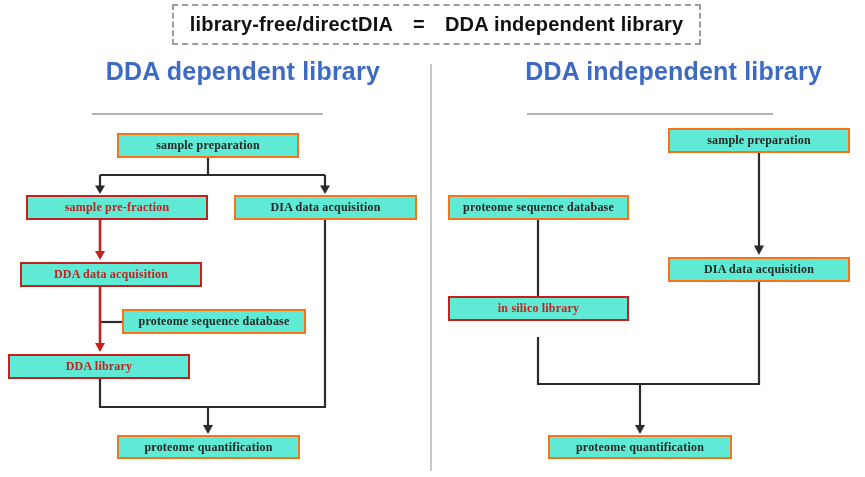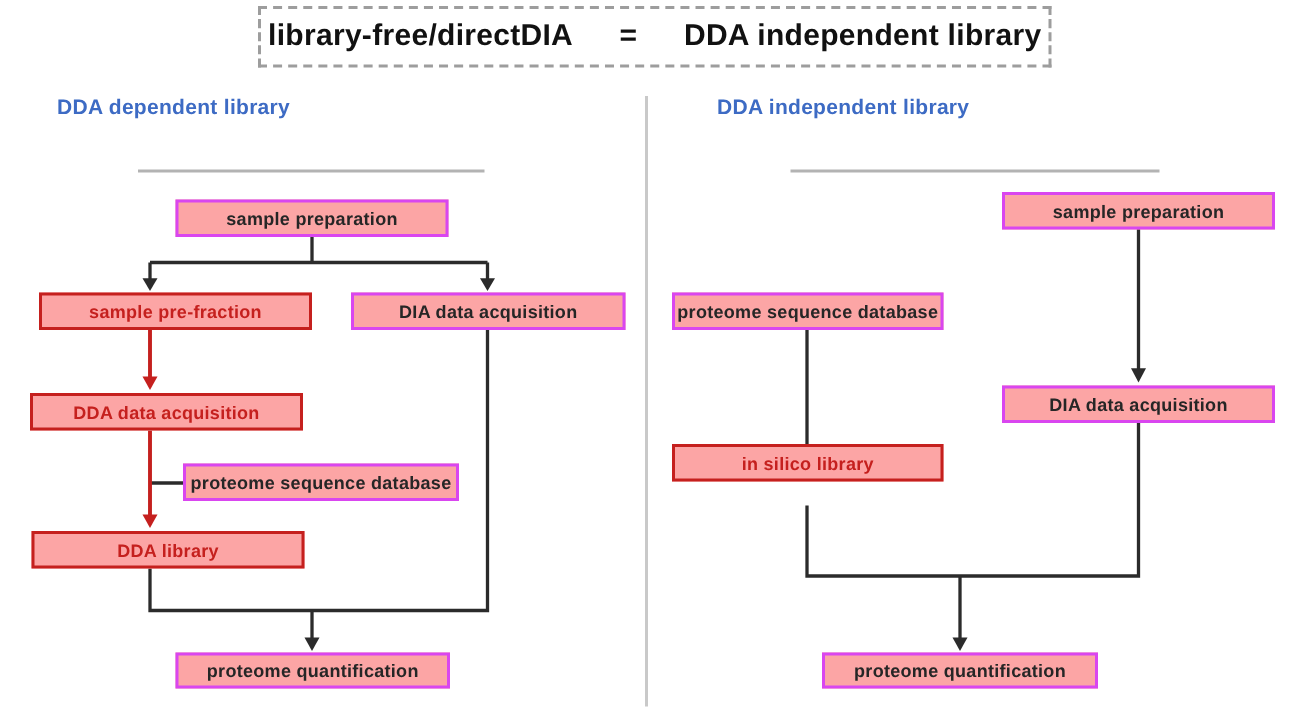--- a/index.html
+++ b/index.html
@@ -15,33 +15,33 @@
   .banner {
     position: absolute;
     left: 172px; top: 4px;
     width: 529px; height: 41px;
     box-sizing: border-box;
     border: 2px dashed #9d9d9d;
     background: #ffffff;
     display: flex;
     align-items: center;
     justify-content: center;
-    gap: 31px;
+    gap: 20px;
     font-size: 20px;
     font-weight: bold;
     color: #111111;
     letter-spacing: 0.2px;
   }
   
   .heading {
     position: absolute;
     top: 59px;
-    text-align: left;
+    text-align: right;
     color: #3d6bc4;
-    font-size: 14px;
+    font-size: 25px;
     font-weight: bold;
     line-height: 24px;
     letter-spacing: 0.2px;
   }
   .heading-left  { left: 38px;  width: 342px; }
   .heading-right { left: 478px; width: 344px; }
   .heading-underline {
     position: absolute;
     top: 113px;
     height: 2px;
@@ -53,29 +53,30 @@
   .divider {
     position: absolute;
     left: 430px; top: 64px;
     width: 2px; height: 407px;
     background: #c9c9c9;
   }
   
   .node {
     position: absolute;
     box-sizing: border-box;
-    border: 2px solid #d946ef;
-    background: #fca5a5;
+    border: 2px solid #f97316;
+    background: #5eead4;
     color: #262626;
     display: flex;
     align-items: center;
     justify-content: center;
     font-size: 12px;
     font-weight: bold;
     letter-spacing: 0.2px;
+    font-family: Liberation Serif, serif;
   }
   .node.red {
     border-color: #c5201e;
     color: #c5201e;
   }
   .connectors {
     position: absolute;
     left: 0; top: 0;
     width: 865px; height: 477px;
   }
@@ -136,21 +137,21 @@
       <polygon points="95,251 105,251 100,260"></polygon>
       <polygon points="95,343 105,343 100,352"></polygon>
     </g>
   </svg>
 
   <div class="node" style="left:117px; top:133px; width:182px; height:25px;">sample preparation</div>
   <div class="node red" style="left:26px; top:195px; width:182px; height:25px;">sample pre-fraction</div>
   <div class="node" style="left:234px; top:195px; width:183px; height:25px;">DIA data acquisition</div>
   <div class="node red" style="left:20px; top:262px; width:182px; height:25px;">DDA data acquisition</div>
   <div class="node" style="left:122px; top:309px; width:184px; height:25px;">proteome sequence database</div>
-  <div class="node red" style="left:21px; top:354px; width:182px; height:25px;">DDA library</div>
+  <div class="node red" style="left:8px; top:354px; width:182px; height:25px;">DDA library</div>
   <div class="node" style="left:117px; top:435px; width:183px; height:24px;">proteome quantification</div>
 
   <div class="node" style="left:668px; top:128px; width:182px; height:25px;">sample preparation</div>
   <div class="node" style="left:448px; top:195px; width:181px; height:25px;">proteome sequence database</div>
   <div class="node" style="left:668px; top:257px; width:182px; height:25px;">DIA data acquisition</div>
   <div class="node red" style="left:448px; top:296px; width:181px; height:25px;">in silico library</div>
   <div class="node" style="left:548px; top:435px; width:184px; height:24px;">proteome quantification</div>
 
 </div>
 

